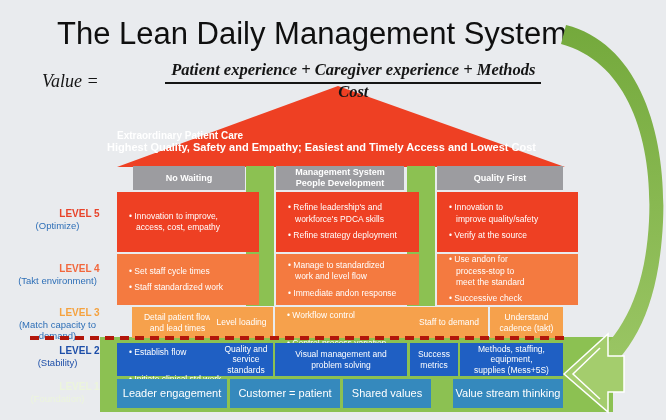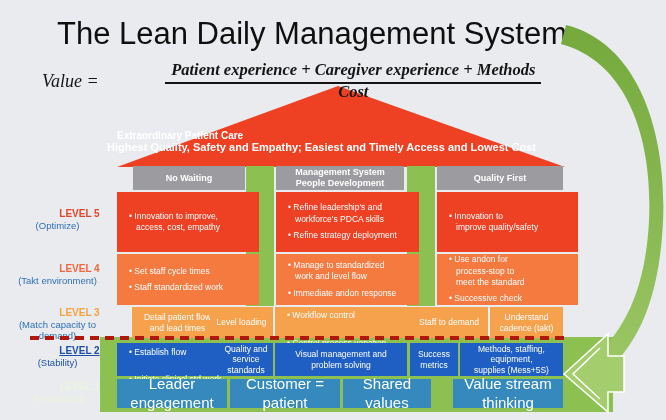--- a/index.html
+++ b/index.html
@@ -31,21 +31,21 @@
   
   .cell{position:absolute;display:flex;flex-direction:column;justify-content:center;color:#fff;z-index:3;}
   .bul{font-size:8.5px;line-height:1.35;white-space:pre-line;text-indent:-7px;
        padding-left:7px;margin:2.5px 0;}
   .pad{padding-left:12px;padding-right:3px;}
   .ctr{align-items:center;text-align:center;font-size:8.5px;line-height:1.25;white-space:pre-line;}
   .l5{background:#ee4023;top:192px;height:60px;}
   .l4{background:#f47a40;top:254px;height:51px;}
   .l3{background:#f6a14c;top:307px;height:31px;}
   .l2{background:#1f5fc3;top:343px;height:33px;}
-  .l1{background:#3589bd;top:379px;height:29px;font-size:15px;}
+  .l1{background:#3589bd;top:379px;height:29px;font-size:11px;}
   
   .lvl{position:absolute;left:0;width:115px;text-align:center;z-index:4;line-height:1.2;}
   .lvl-name{font-weight:bold;font-size:10px;padding-left:44px;}
   .lvl-q{font-size:9.5px;}
   .blue{color:#2e6fb7;}
   
   .dash{position:absolute;left:30px;top:336px;width:536px;height:4px;z-index:6;
         background:repeating-linear-gradient(90deg,#b2170b 0 9px,transparent 9px 15px);}
   
   .arrow-svg{position:absolute;top:0;left:0;z-index:5;pointer-events:none;}
@@ -97,20 +97,21 @@
 access, cost, empathy</div>
   </div>
   <div class="cell l5 pad" style="left:276px;width:128px;">
     <div class="bul">• Refine leadership's and
 workforce's PDCA skills</div>
     <div class="bul">• Refine strategy deployment</div>
   </div>
   <div class="cell l5 pad" style="left:437px;width:126px;">
     <div class="bul">• Innovation to
 improve quality/safety</div>
+    <div class="bul">• Verify at the source</div>
   </div>
 
   <div class="cell l4 pad" style="left:117px;width:127px;">
     <div class="bul">• Set staff cycle times</div>
     <div class="bul">• Staff standardized work</div>
   </div>
   <div class="cell l4 pad" style="left:276px;width:128px;">
     <div class="bul">• Manage to standardized
 work and level flow</div>
     <div class="bul">• Immediate andon response</div>
@@ -161,21 +162,21 @@
   </div>
   <div class="lvl" style="top:263px;">
     <div class="lvl-name" style="color:#f2673c;">LEVEL 4</div>
     <div class="lvl-q blue">(Takt environment)</div>
   </div>
   <div class="lvl" style="top:307px;">
     <div class="lvl-name" style="color:#f5a23f;">LEVEL 3</div>
     <div class="lvl-q blue">(Match capacity to demand)</div>
   </div>
   <div class="lvl" style="top:345px;">
-    <div class="lvl-name" style="color:#1d4ea8;text-decoration:underline;">LEVEL 2</div>
+    <div class="lvl-name" style="color:#1d4ea8;">LEVEL 2</div>
     <div class="lvl-q" style="color:#1d4ea8;">(Stability)</div>
   </div>
   <div class="lvl" style="top:381px;">
     <div class="lvl-name" style="color:#ecf5dc;">LEVEL 1</div>
     <div class="lvl-q" style="color:#ecf5dc;">(Foundation)</div>
   </div>
 
 </div>
 
 </body></html>

